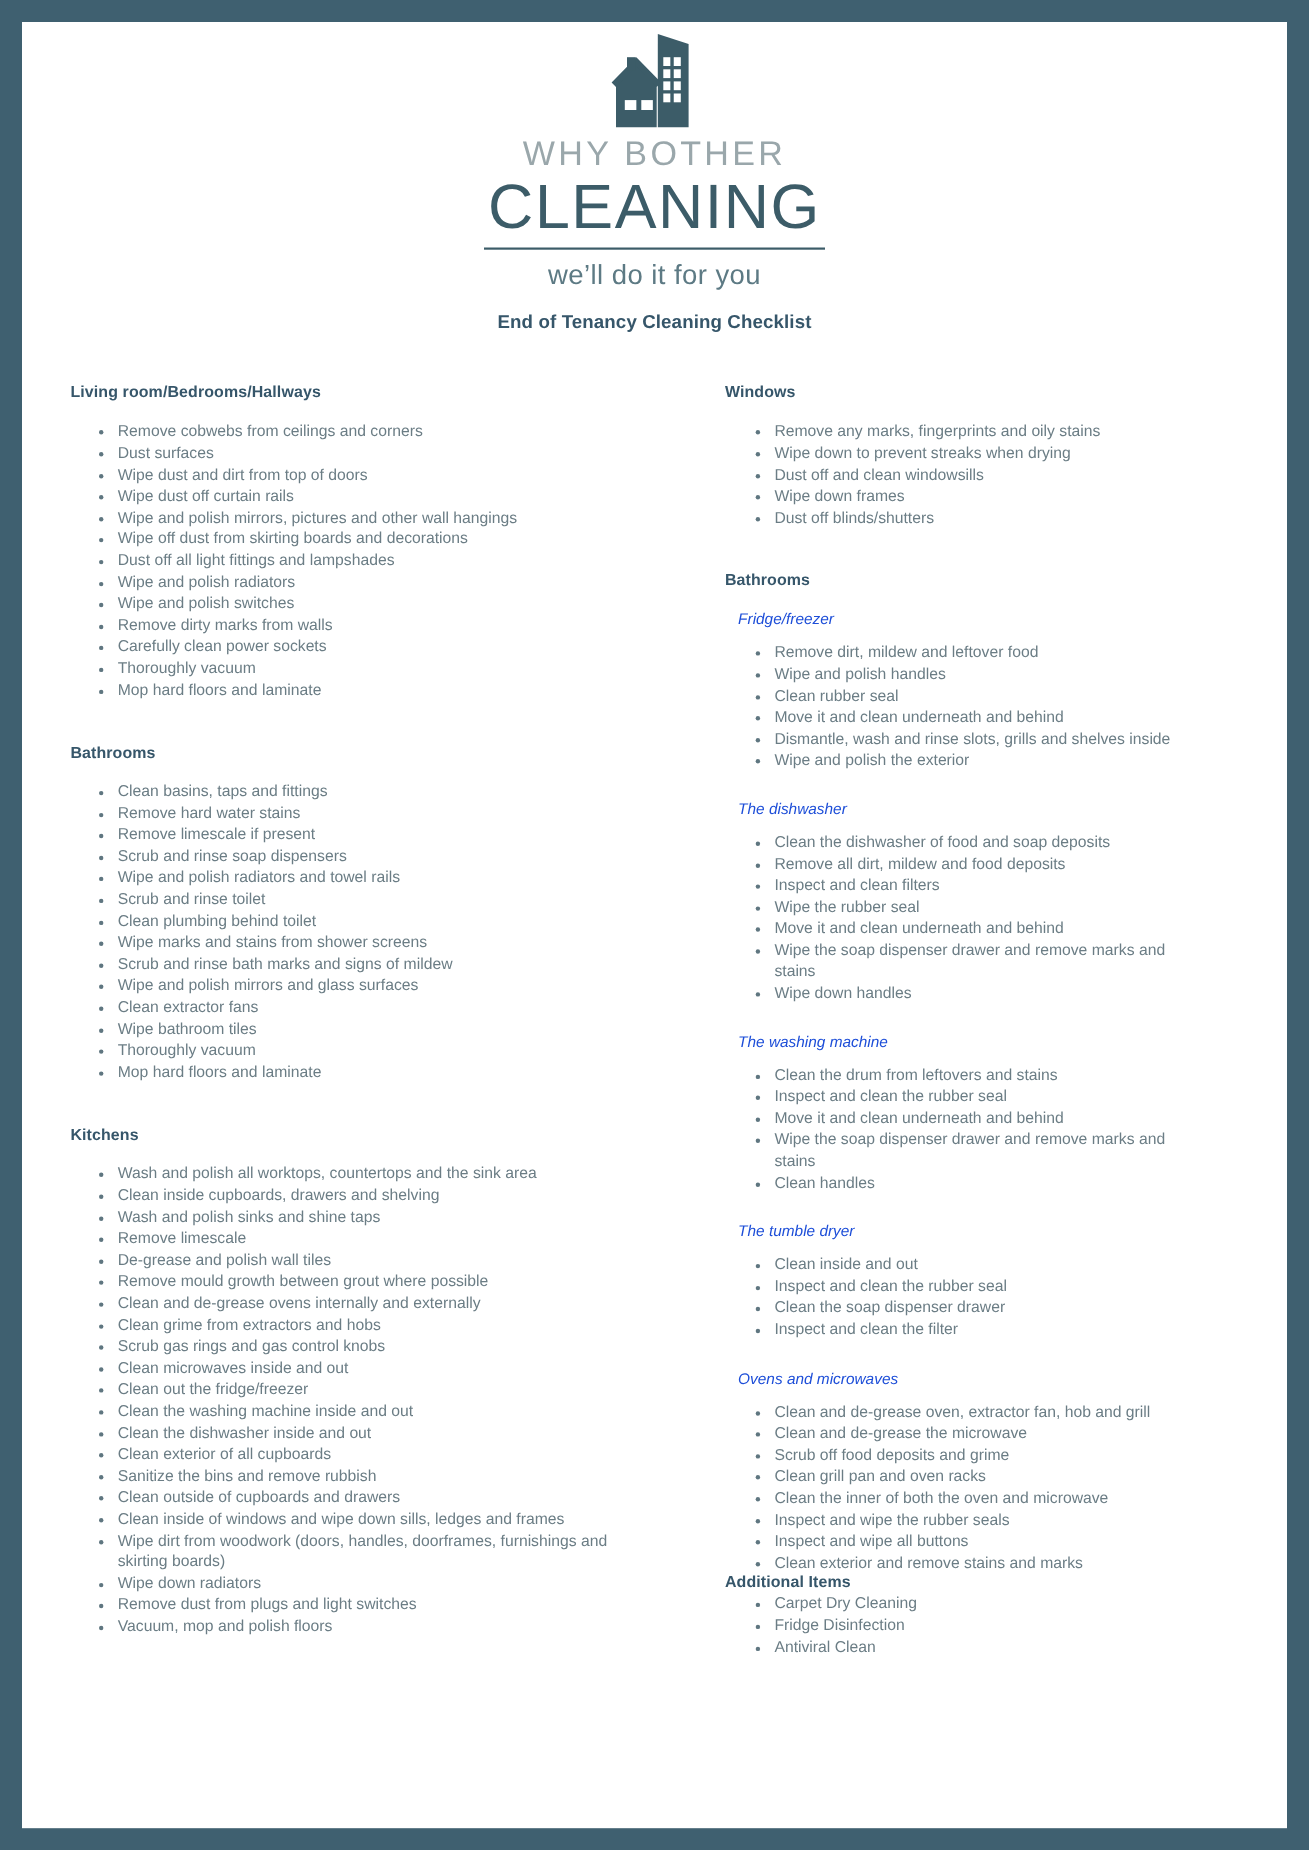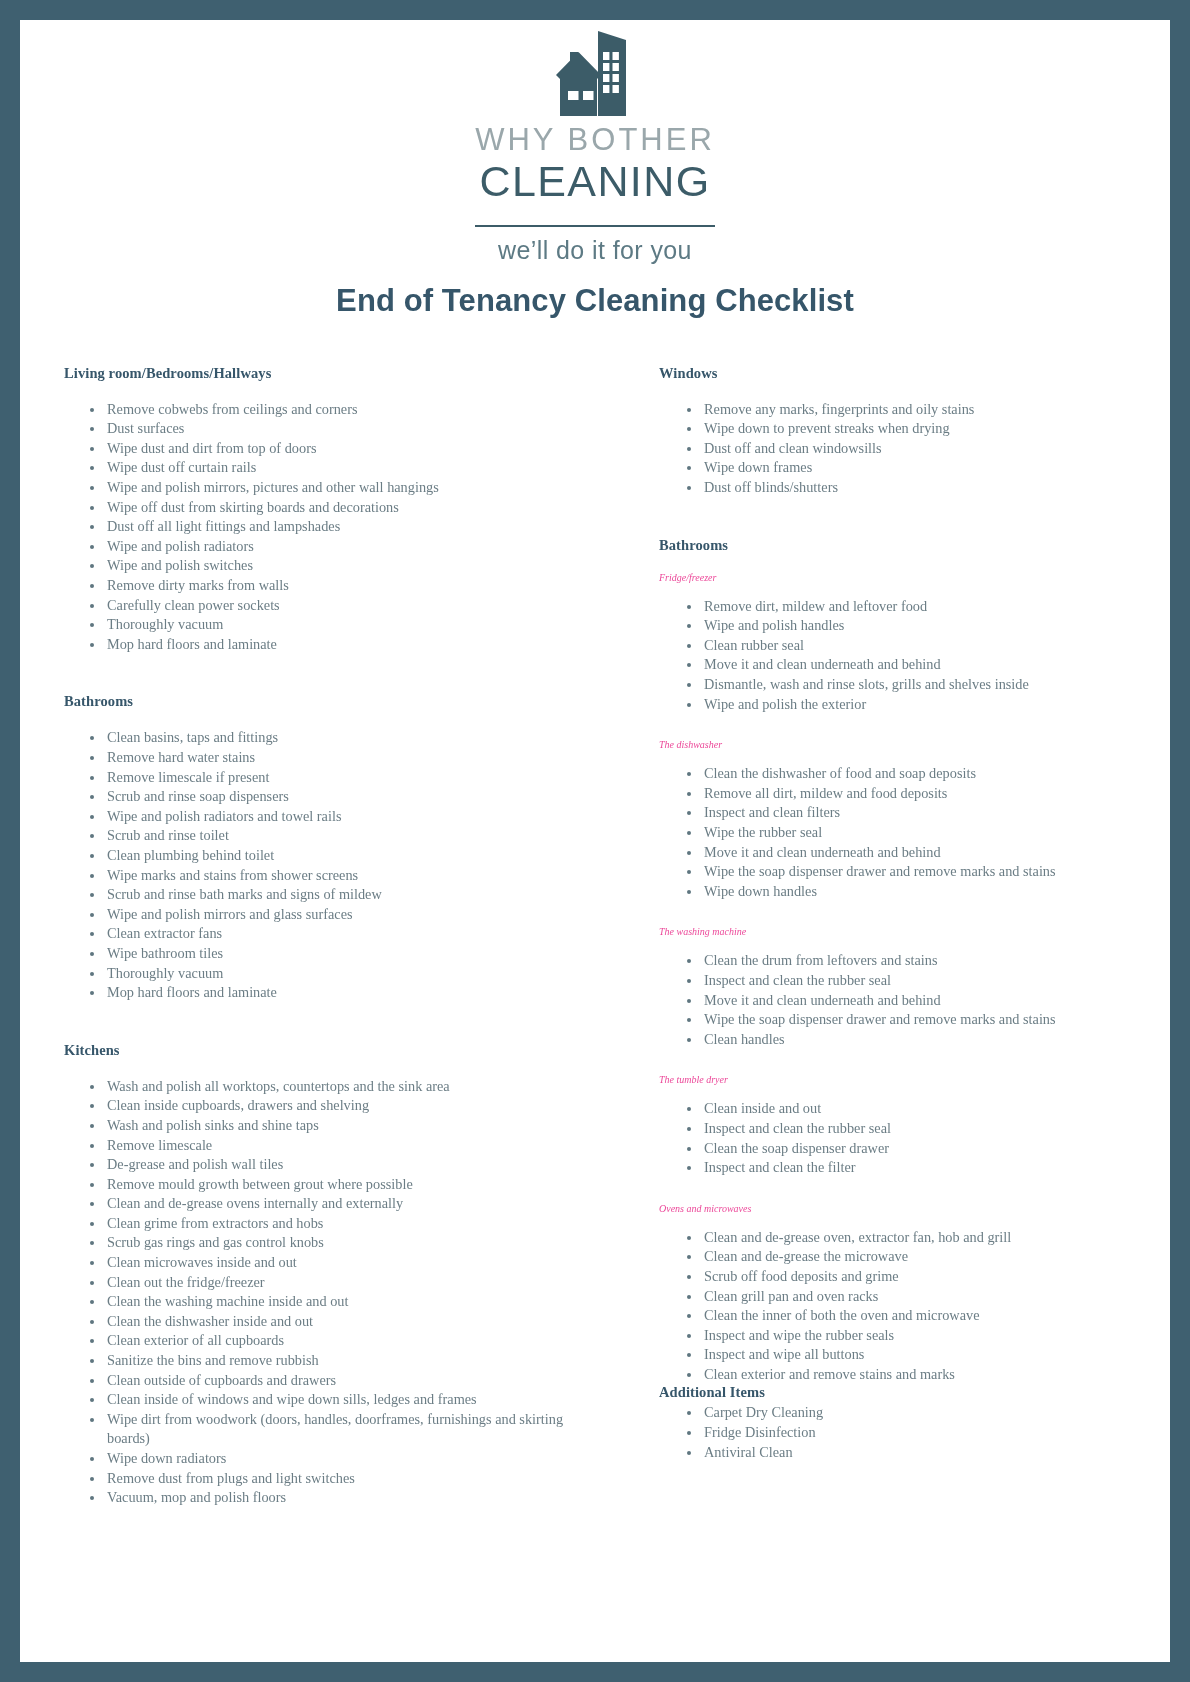--- a/index.html
+++ b/index.html
@@ -36,75 +36,74 @@
   .logo-why {
     font-size: 31px;
     letter-spacing: 3.0px;
     color: #9aa7ab;
     font-weight: 300;
     margin-top: 8px;
     line-height: 1.05;
   }
 
   .logo-cleaning {
-    font-size: 43px;
+    font-size: 57px;
     letter-spacing: 1.4px;
     color: #3c5c68;
     font-weight: 400;
     line-height: 1.12;
-    padding: 0 4px 20px 4px;
+    padding: 0 4px 5px 4px;
     border-bottom: 2px solid #3c5c68;
   }
 
   .logo-tag {
     font-size: 25px;
     color: #5d7a84;
     font-weight: 300;
     margin-top: 9px;
     letter-spacing: 0.4px;
   }
 
   
   .doc-title {
     text-align: center;
-    font-size: 31px;
+    font-size: 17px;
     font-weight: bold;
     color: #36566a;
     margin-top: 18px;
     letter-spacing: 0.1px;
   }
 
   
   .columns {
     display: flex;
     padding: 0 42px 0 44px;
     margin-top: 46px;
     gap: 58px;
     align-items: flex-start;
-    font-family: Liberation Serif, serif;
   }
   .col { width: 505px; }
   .col.right { width: 470px; padding-left: 32px; }
 
   h3.section {
     font-size: 14.5px;
     font-weight: bold;
     color: #36566a;
     margin: 0 0 18px 0;
     letter-spacing: 0.1px;
   }
   h3.section.gap { margin-top: 39px; }
   h3.section.gap-sm { }
 
   h4.subsection {
-    font-size: 10px;
+    font-size: 14px;
     font-style: italic;
     font-weight: normal;
-    color: #ec4899;
-    margin: 0 0 14px 0;
+    color: #1d4ed8;
+    margin: 0 0 14px 12px;
   }
   h4.subsection.gap { margin-top: 25px; }
 
   ul.checklist {
     list-style: none;
     margin: 0 0 0 22px;
     padding: 0;
   }
   ul.checklist.indent { margin-left: 24px; }
 

